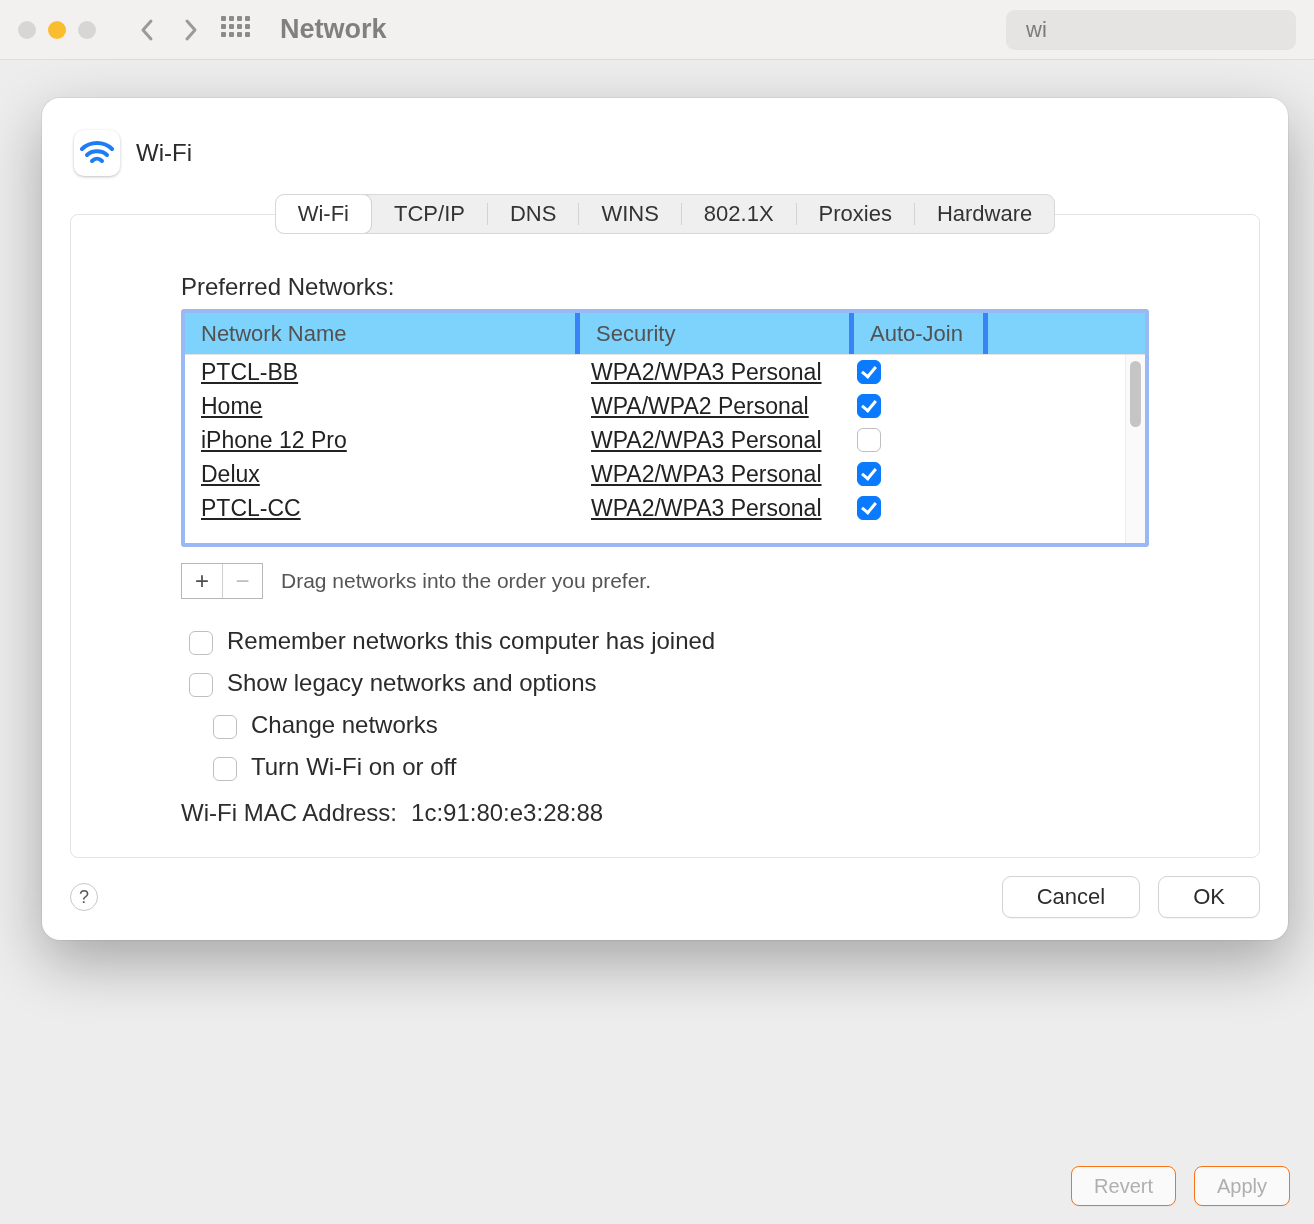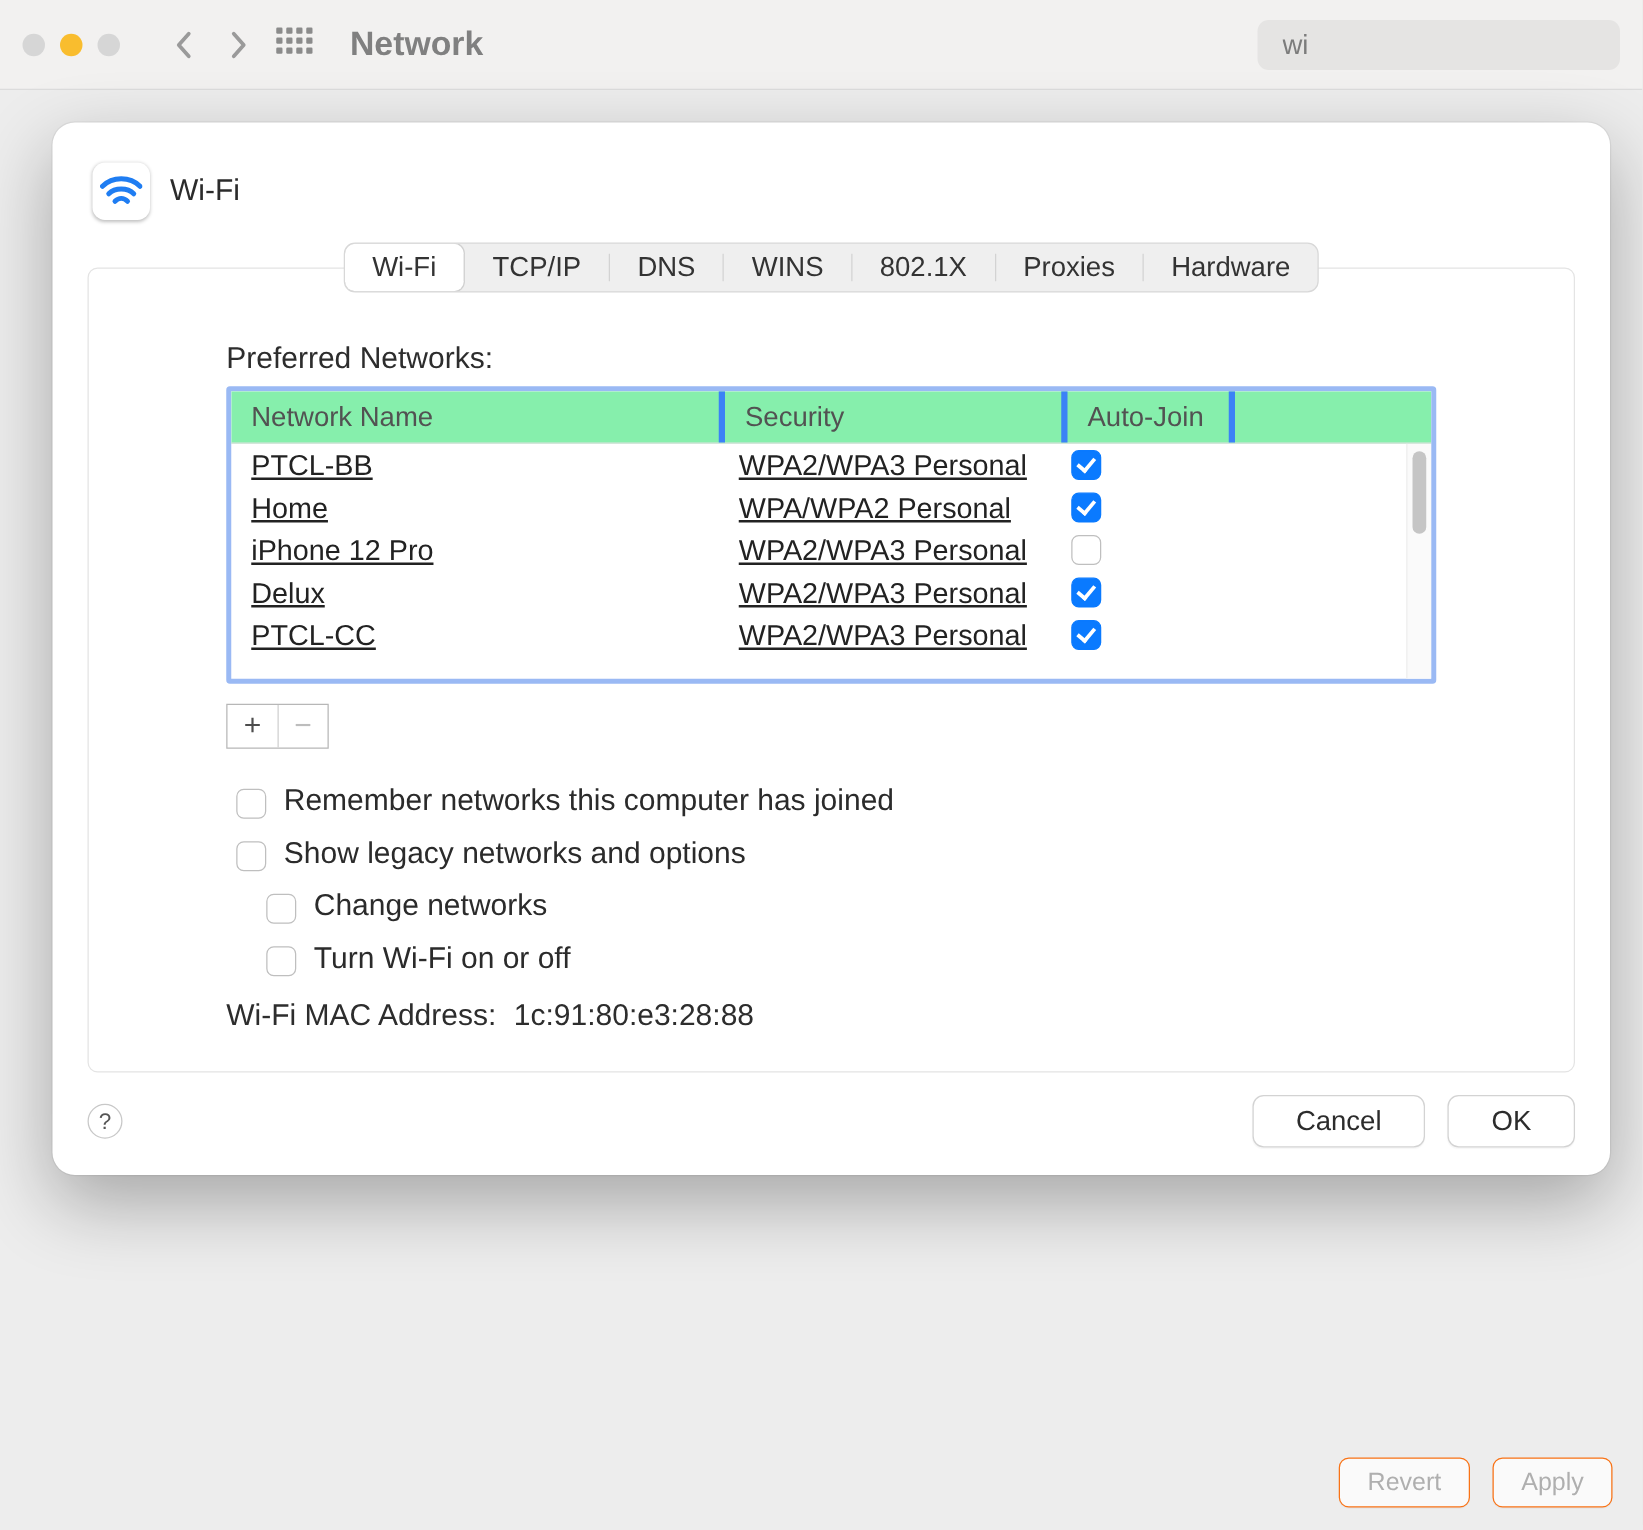--- a/index.html
+++ b/index.html
@@ -11,21 +11,21 @@
       overflow: hidden;
       position: relative;
     }
     
     .parent-window {
       position: absolute;
       inset: 0;
       background: #ededed;
     }
     .parent-toolbar {
-      height: 72px;
+      height: 60px;
       display: flex;
       align-items: center;
       padding: 0 18px;
       gap: 18px;
       background: #f2f1f0;
       border-bottom: 1px solid #dcdcdc;
     }
     .traffic-lights { display: flex; gap: 12px; margin-right: 20px; }
     .tl { width: 18px; height: 18px; border-radius: 50%; }
     .tl-red { background: #d6d6d6; }
@@ -100,21 +100,21 @@
       background:#fff;
     }
 
     .section-label { font-size:24px; color:#2d2d2d; margin-bottom:8px; }
     .table-wrap {
       border:4px solid #9ab9f4; border-radius:3px;
       height: 238px;
       display:flex; flex-direction:column;
       overflow:hidden;
     }
-    .thead { display:flex; height:42px; background:#86efac; border-bottom:1px solid #e2e2e2; flex-shrink:0; }
+    .thead { display:flex; height:42px; background:#7dd3fc; border-bottom:1px solid #e2e2e2; flex-shrink:0; }
     .th { display:flex; align-items:center; padding-left:16px; font-size:22px; color:#525252; }
     .th:not(:first-child) { border-left:5px solid #3b82f6; }
     .col-name { flex: 0 0 390px; }
     .col-sec { flex: 0 0 274px; }
     .col-join { flex: 0 0 134px; }
     .col-scroll { flex:1; }
     .tbody-wrap { display:flex; flex:1; overflow:hidden; }
     .tbody { flex:1; overflow:hidden; }
     .trow { display:flex; align-items:center; height:34px; font-size:23px; color:#222; }
     .trow .cell { padding-left:16px;text-decoration:underline; }
@@ -286,20 +286,21 @@
 
       <div class="table-actions">
         <div class="stepper">
           <div class="stepbtn">
               <span>+</span>
             </div>
           <div class="stepbtn">
               <span>−</span>
             </div>
         </div>
+        <div class="hint">Drag networks into the order you prefer.</div>
       </div>
 
       <div class="options">
         <label class="chk-row">
           <span class="checkbox"></span>
           <span>Remember networks this computer has joined</span>
         </label>
         <label class="chk-row">
           <span class="checkbox"></span>
           <span>Show legacy networks and options</span>

